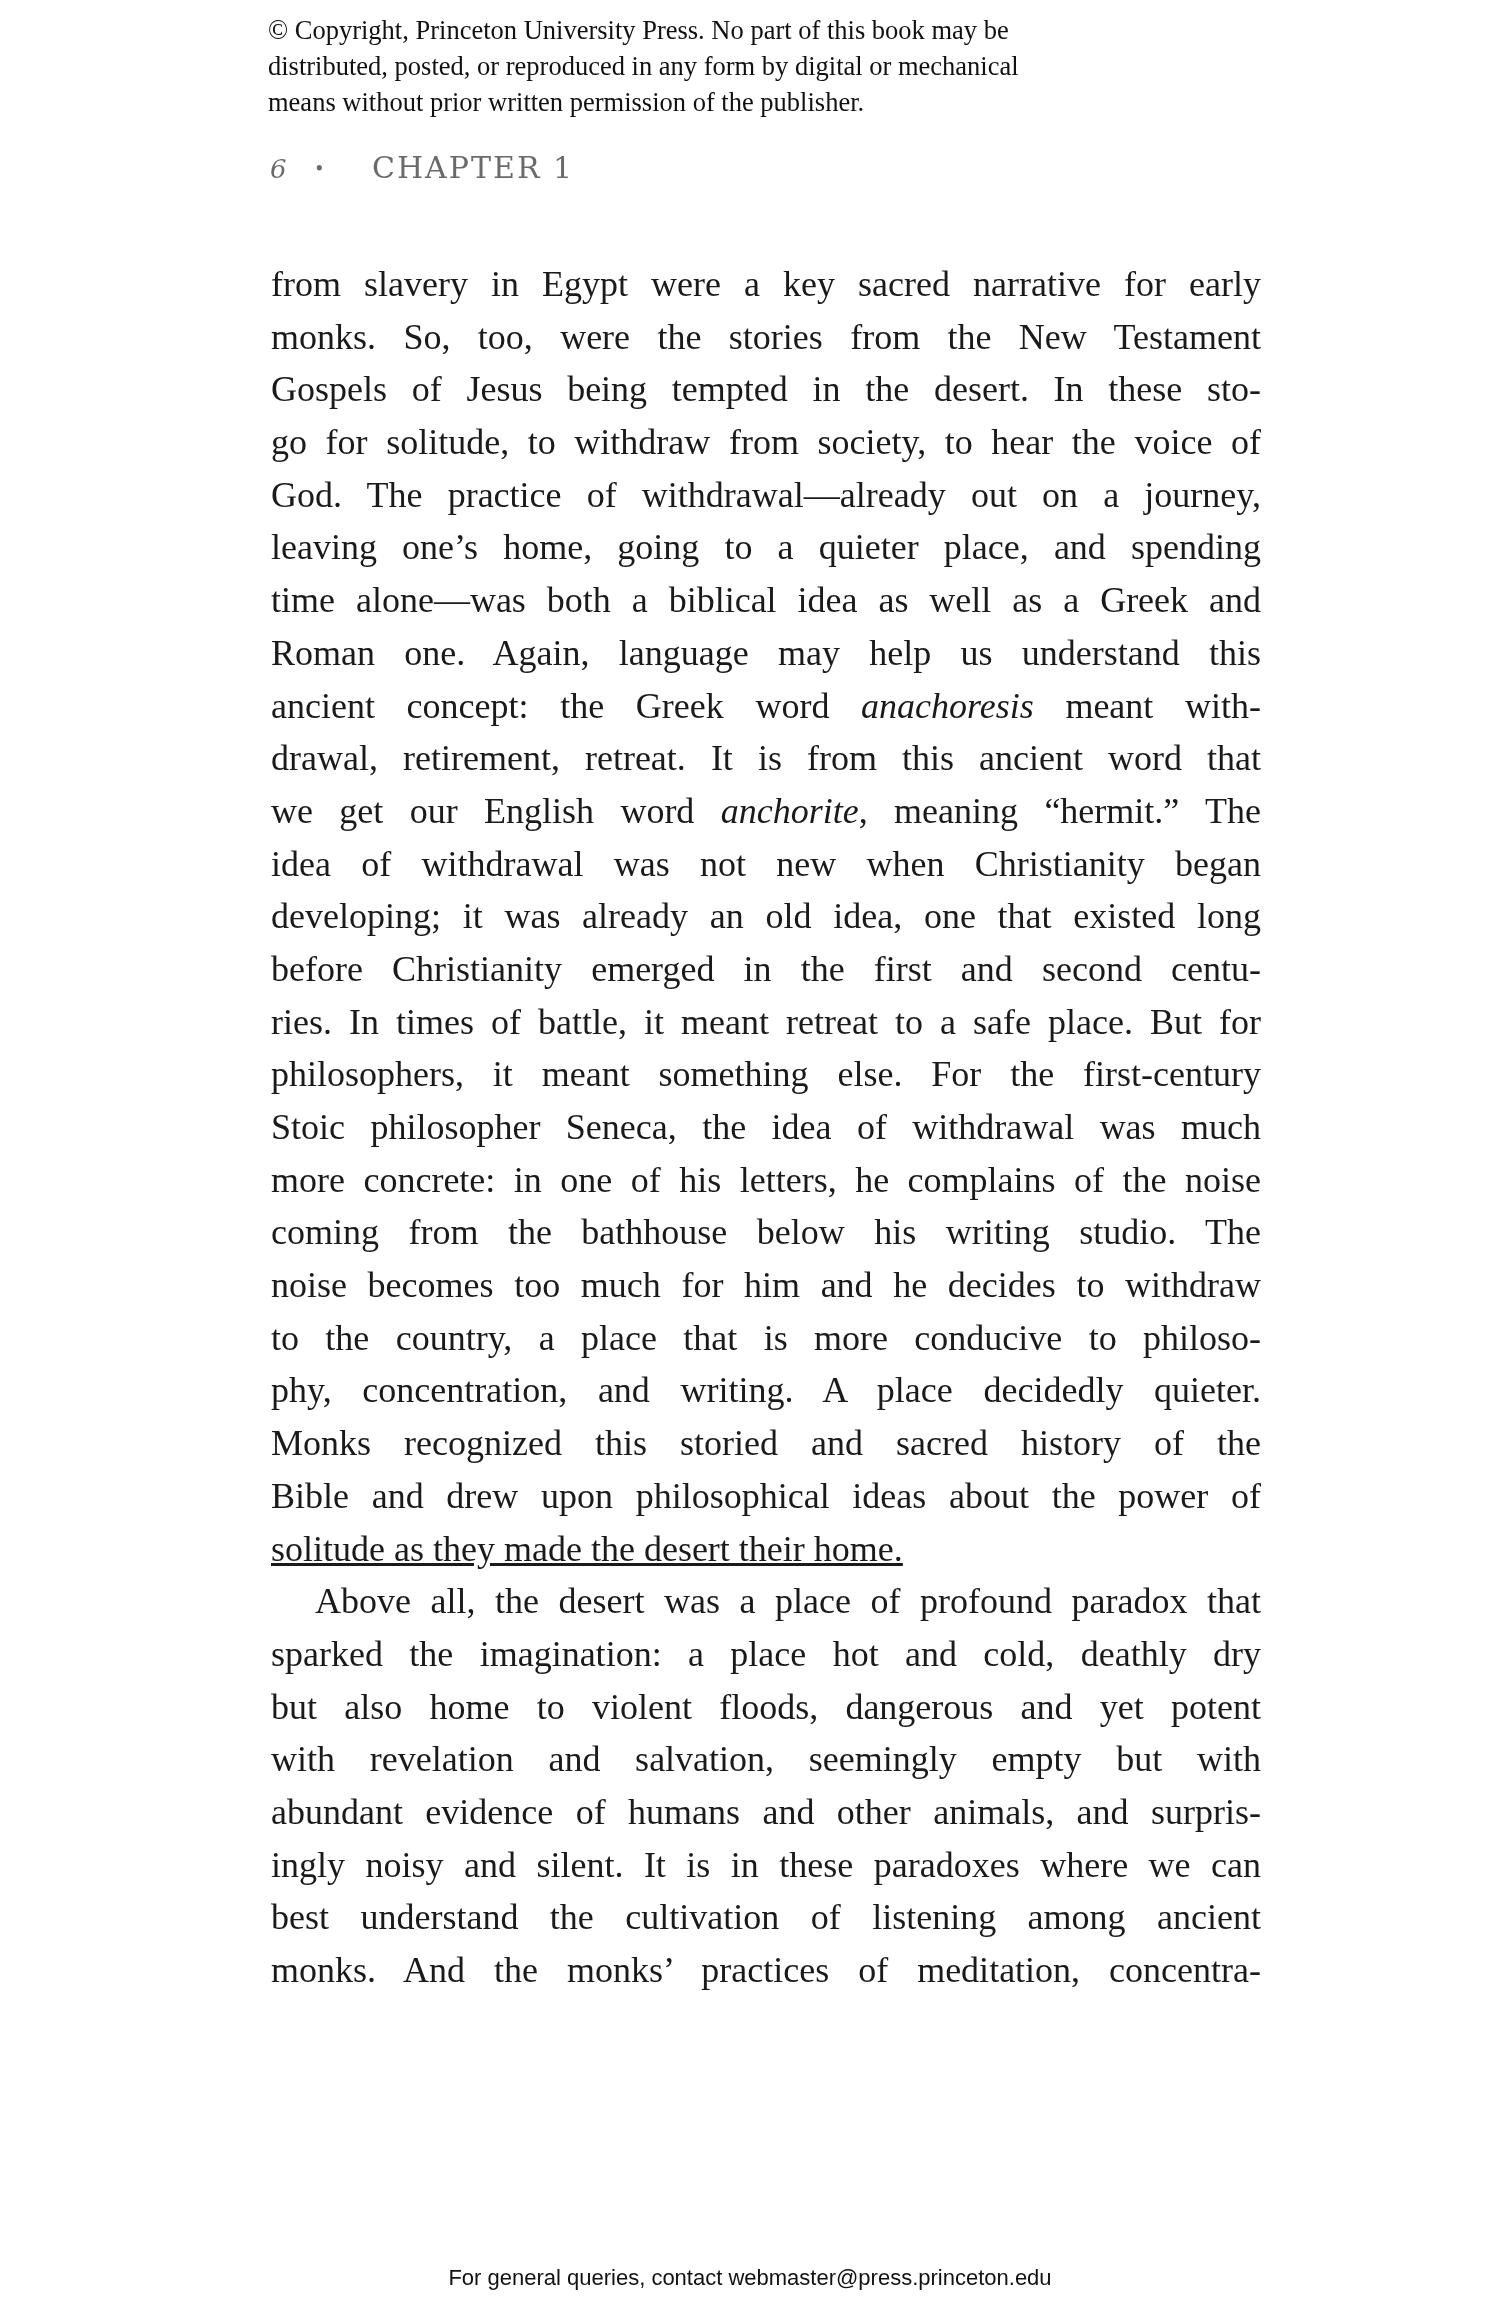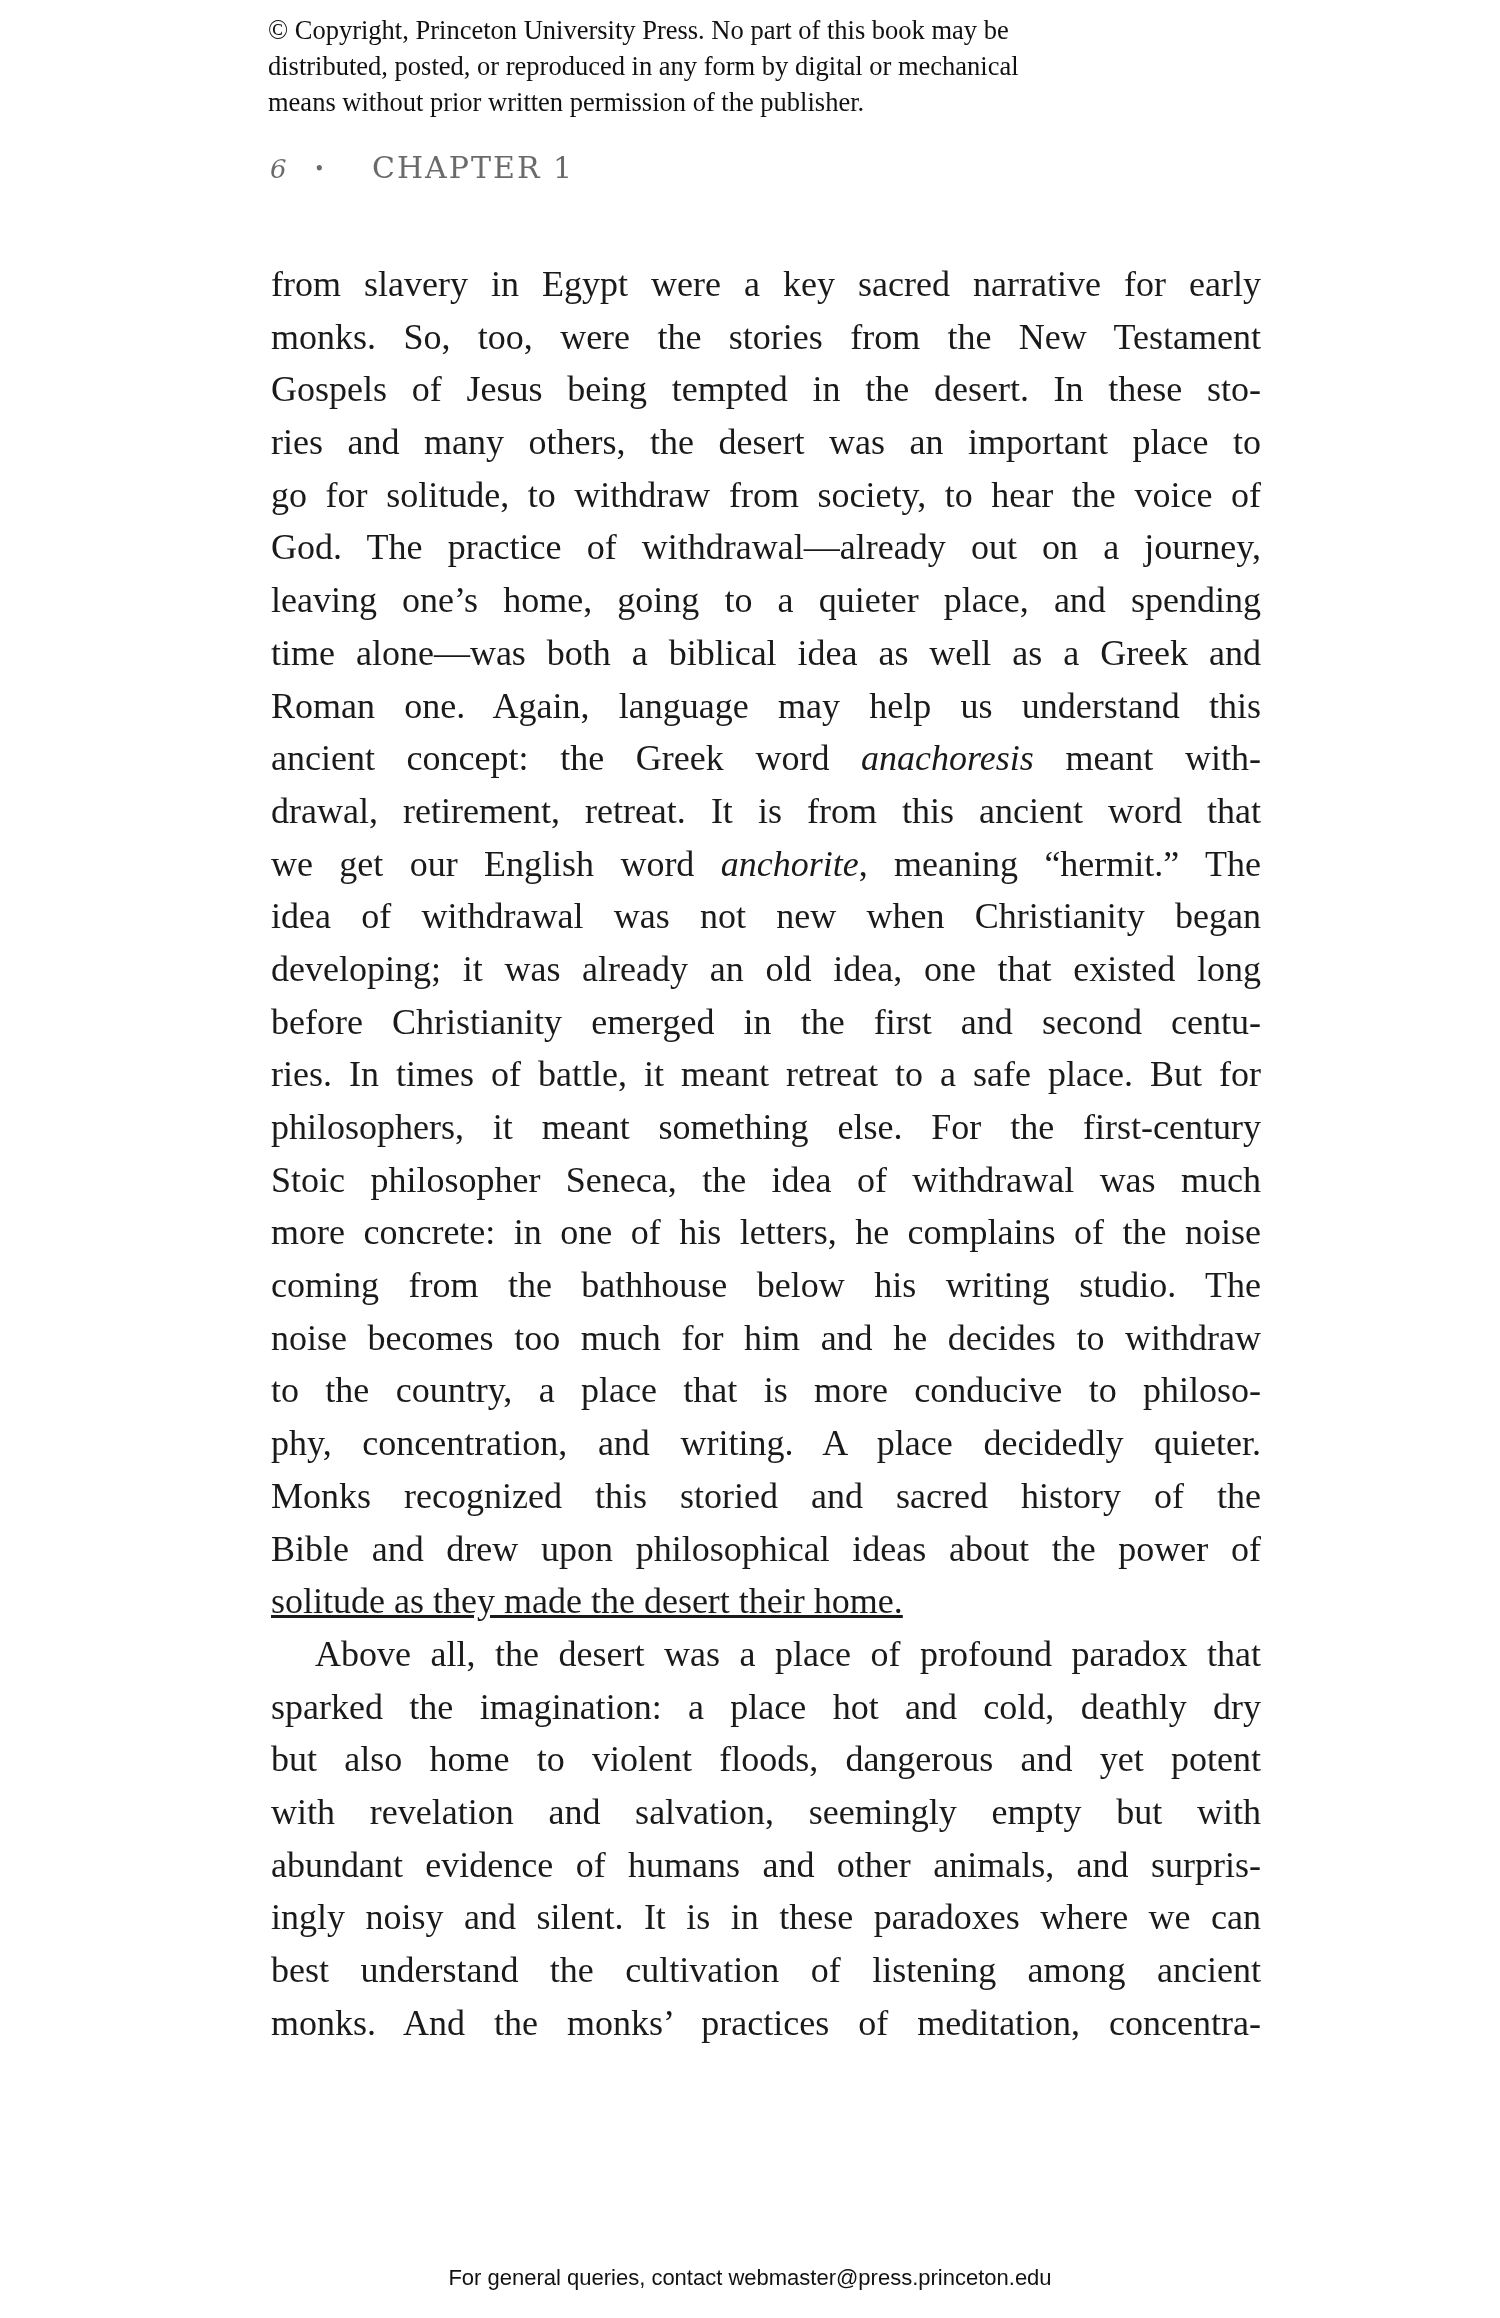--- a/index.html
+++ b/index.html
@@ -45,21 +45,20 @@
 
 <div class="running-head">
   <span class="pg">6</span><span class="bullet">•</span><span class="chap">CHAPTER 1</span>
 </div>
 
 <div class="body-text">
   <div>
     <div class="line">from slavery in Egypt were a key sacred narrative for early</div>
     <div class="line">monks. So, too, were the stories from the New Testament</div>
     <div class="line">Gospels of Jesus being tempted in the desert. In these sto-</div>
-    <div class="line">ries and many others, the desert was an important place to</div>
     <div class="line">go for solitude, to withdraw from society, to hear the voice of</div>
     <div class="line">God. The practice of withdrawal—already out on a journey,</div>
     <div class="line">leaving one’s home, going to a quieter place, and spending</div>
     <div class="line">time alone—was both a biblical idea as well as a Greek and</div>
     <div class="line">Roman one. Again, language may help us understand this</div>
     <div class="line"><span>ancient concept: the Greek word </span><i>anachoresis</i><span> meant with-</span></div>
     <div class="line">drawal, retirement, retreat. It is from this ancient word that</div>
     <div class="line"><span>we get our English word </span><i>anchorite</i><span>, meaning “hermit.” The</span></div>
     <div class="line">idea of withdrawal was not new when Christianity began</div>
     <div class="line">developing; it was already an old idea, one that existed long</div>

